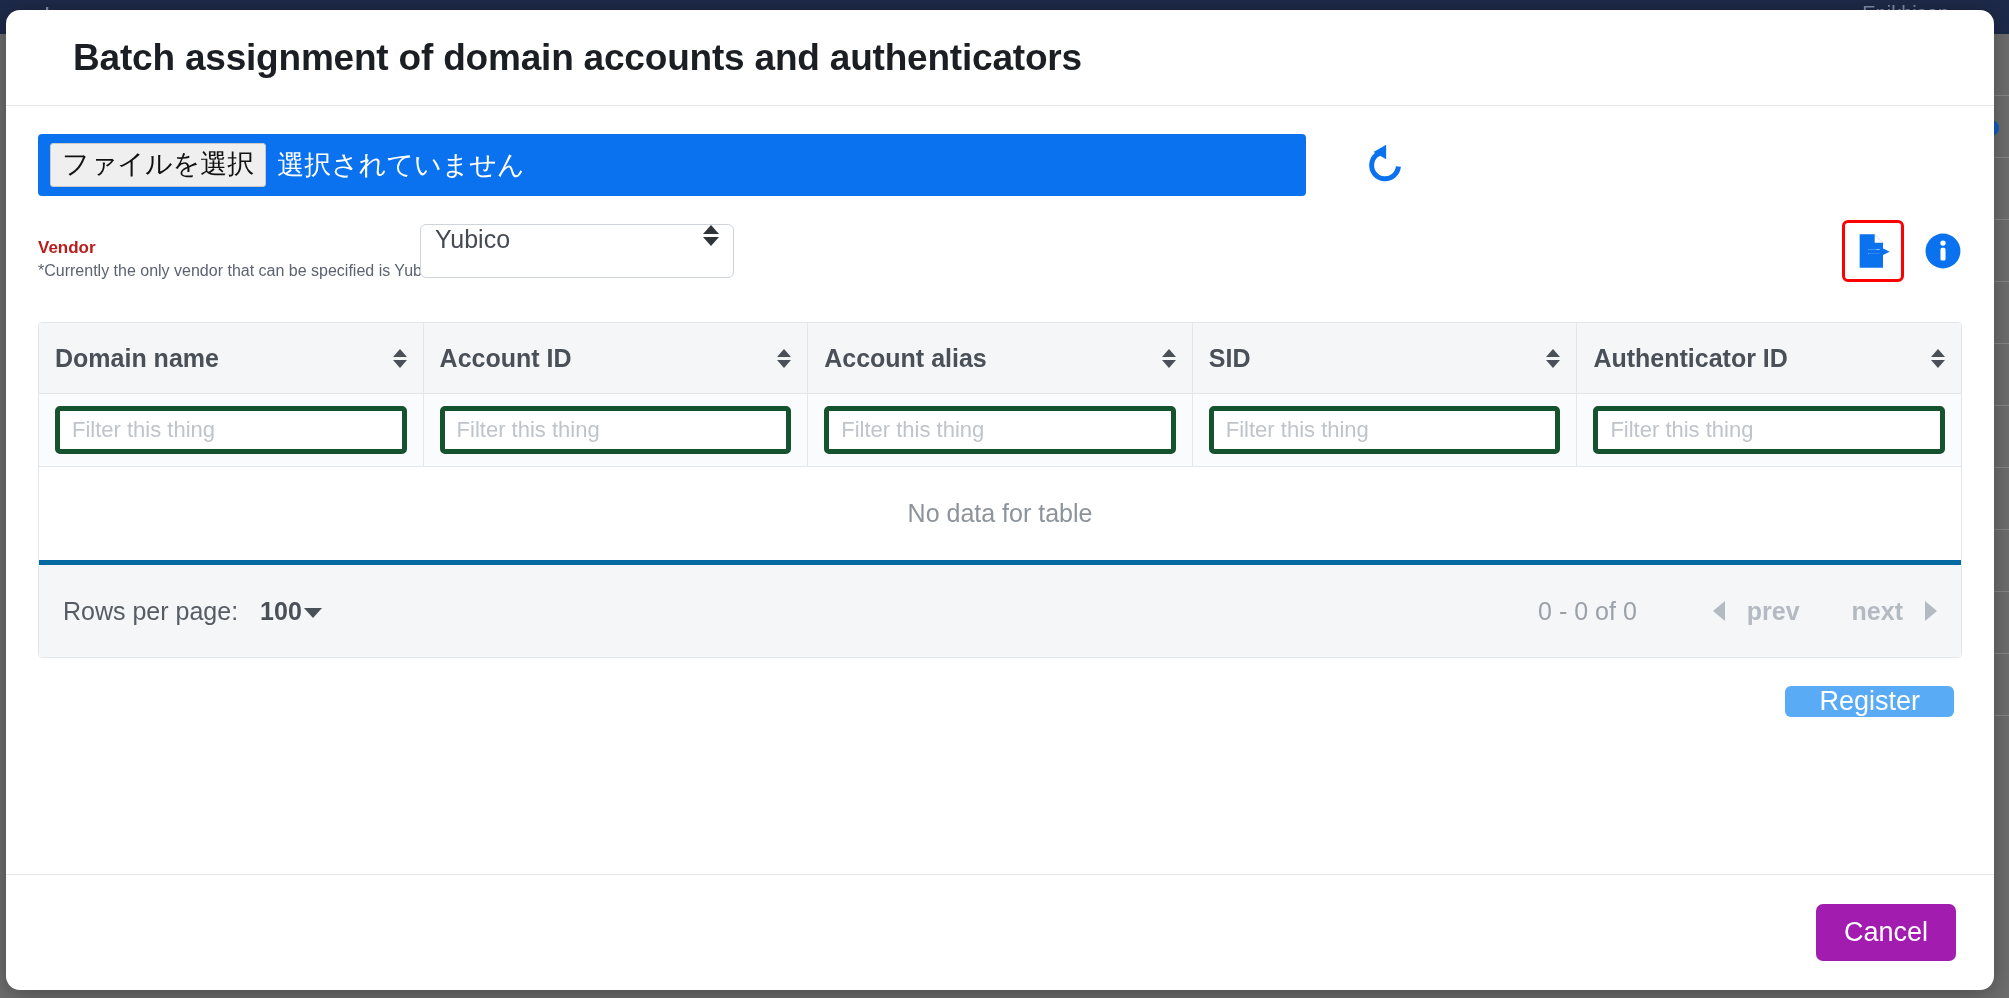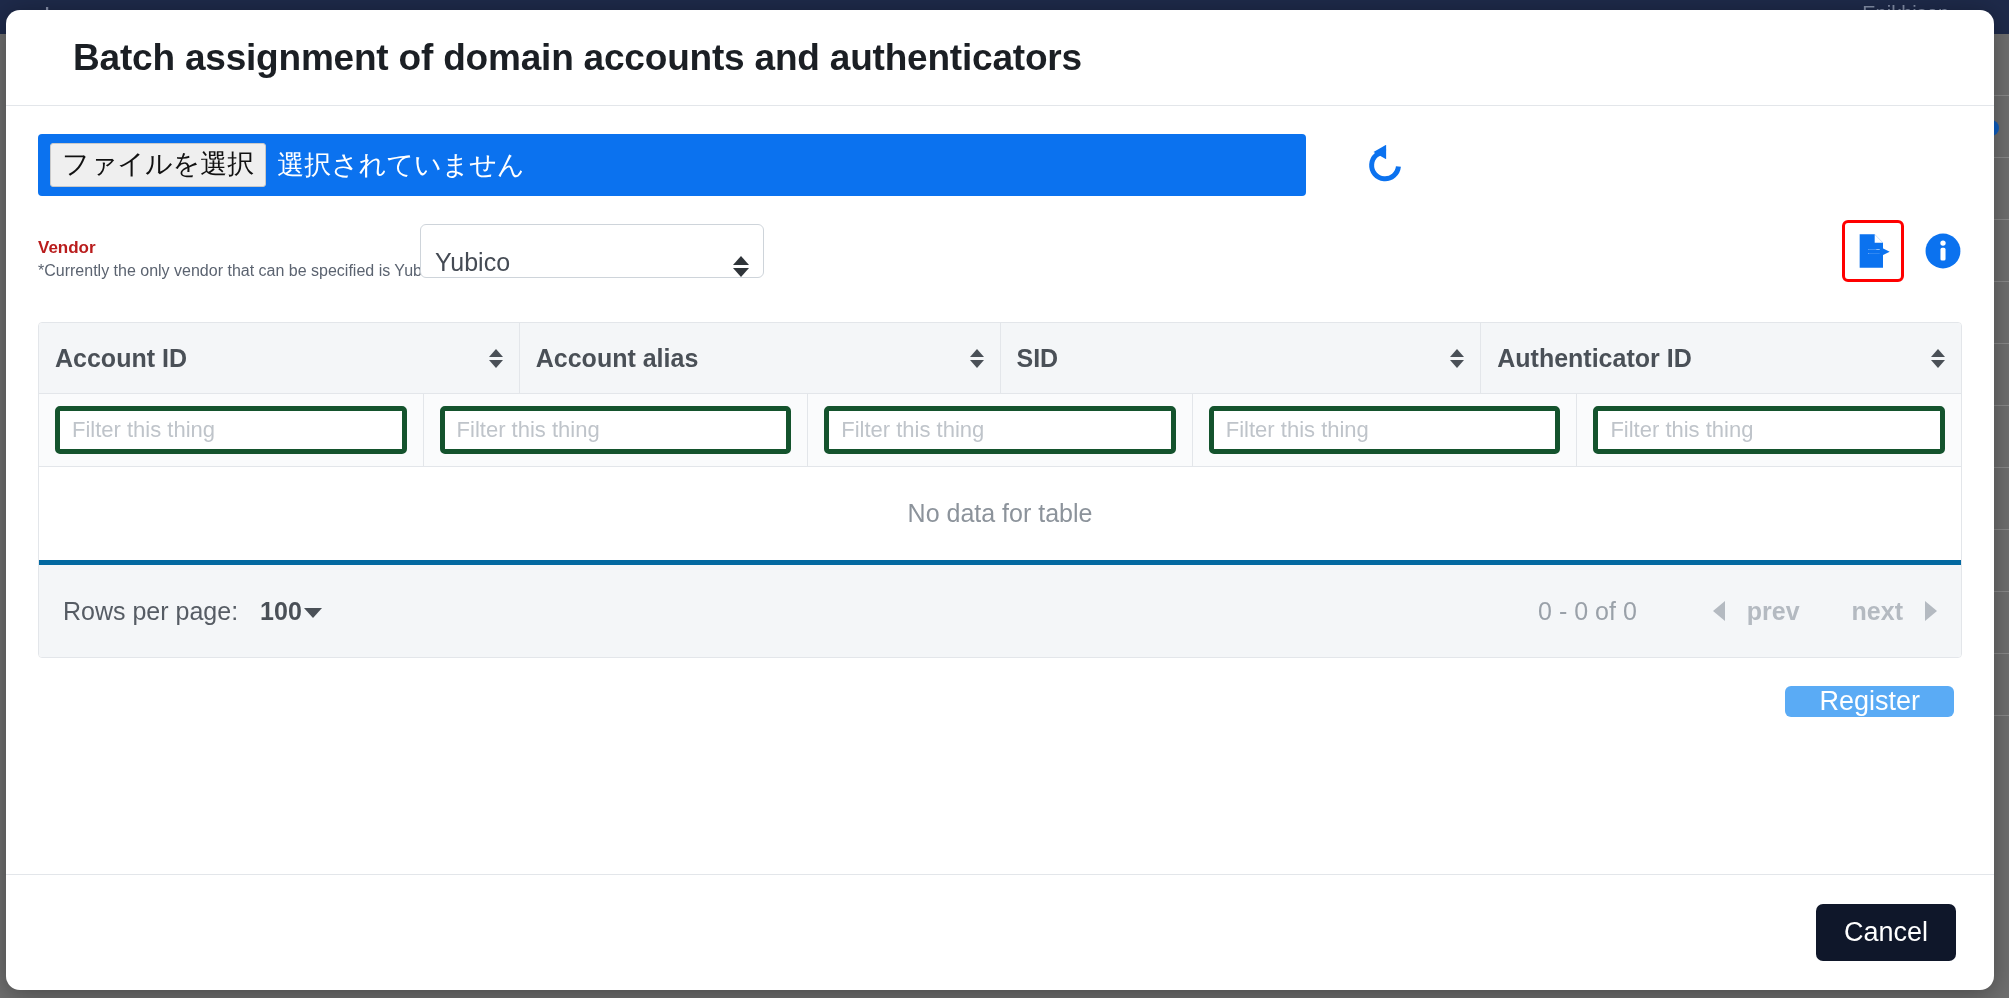--- a/index.html
+++ b/index.html
@@ -120,25 +120,25 @@
   .vendor-label {
     position: absolute; left: 0; top: 16px;
     font-size: 17px; font-weight: 700; color: #b91c1c;
   }
   .vendor-note {
     position: absolute; left: 0; top: 40px;
     font-size: 16px; color: #5b6370;
   }
   .vendor-select {
     position: absolute; left: 382px; top: 2px;
-    width: 344px; height: 54px;
+    width: 314px; height: 54px;
     border: 1px solid #ced4da;
     border-radius: 6px;
     background: #ffffff;
-    display: flex; align-items: flex-end;
+    display: flex; align-items: flex-start;
     padding: 0 14px;
     cursor: pointer;
   }
   .vendor-select-value {
     font-size: 25px; color: #454b54; flex: 1;
   }
   .sel-arrows { display: flex; flex-direction: column; gap: 3px; }
   .sel-arrows i {
     display: block; width: 0; height: 0;
     border-left: 8px solid transparent;
@@ -287,21 +287,21 @@
   }
   .modal-footer {
     position: absolute;
     left: 0; right: 0; bottom: 0;
     height: 116px;
     border-top: 1px solid #e3e6ea;
     display: flex; align-items: center; justify-content: flex-end;
     padding: 0 38px;
   }
   .btn-cancel {
-    background: #0f172a;
+    background: #a21caf;
     color: #ffffff;
     border: none; border-radius: 7px;
     font-size: 27px;
     padding: 13px 28px;
     cursor: pointer;
     font-family: "Liberation Sans", sans-serif;
   }
 </style>
 </head>
 <body>
@@ -379,20 +379,27 @@
             <rect x="10.4" y="10" width="3.2" height="8" rx="1" fill="#ffffff"></rect>
           </svg>
         </div>
       </div>
     </div>
 
     <div class="table-card">
 
       <div class="thead">
         <div class="th">
+          <span class="th-label">Domain name</span>
+          <span class="th-arrows">
+              <i class="up"></i>
+              <i class="dn"></i>
+            </span>
+        </div>
+        <div class="th">
           <span class="th-label">Account ID</span>
           <span class="th-arrows">
               <i class="up"></i>
               <i class="dn"></i>
             </span>
         </div>
         <div class="th">
           <span class="th-label">Account alias</span>
           <span class="th-arrows">
               <i class="up"></i>

